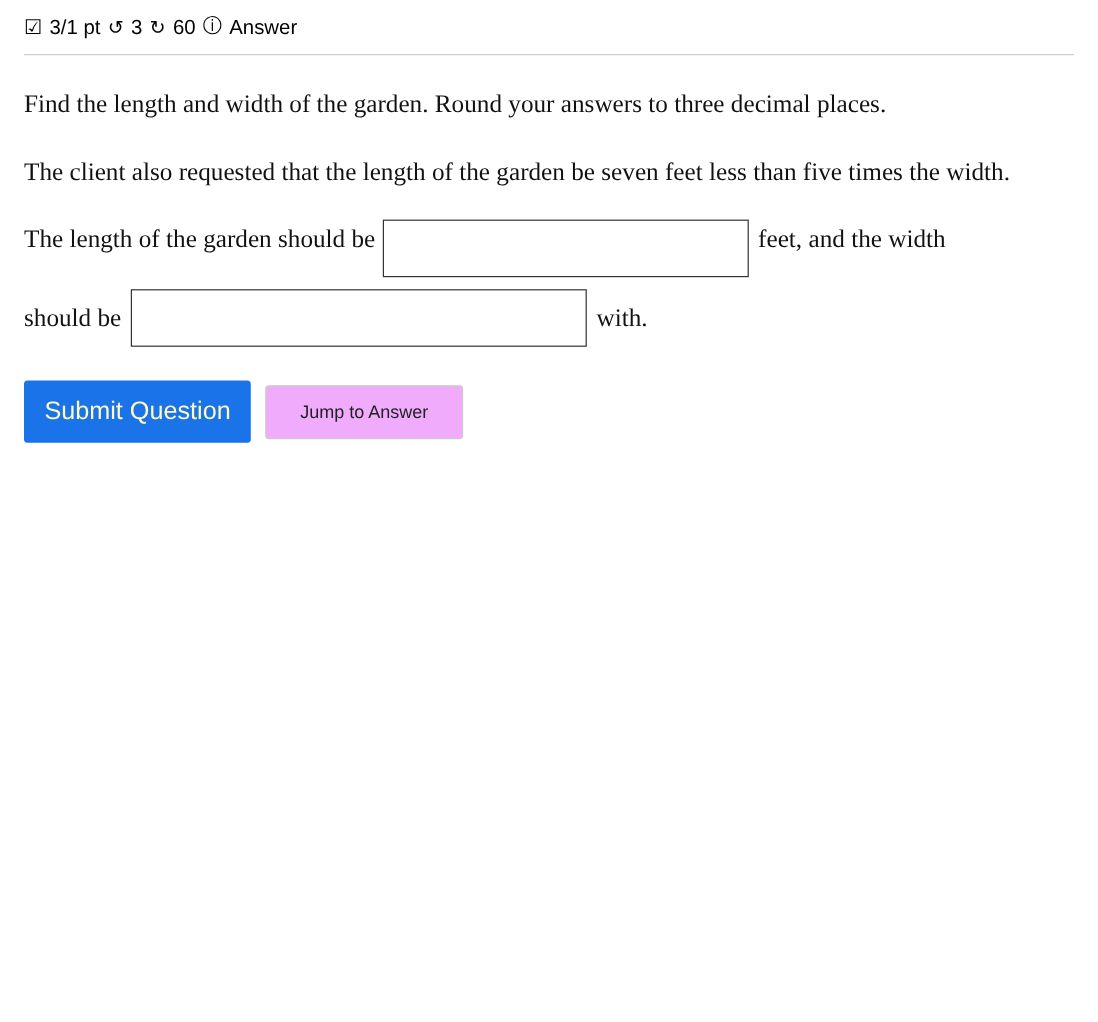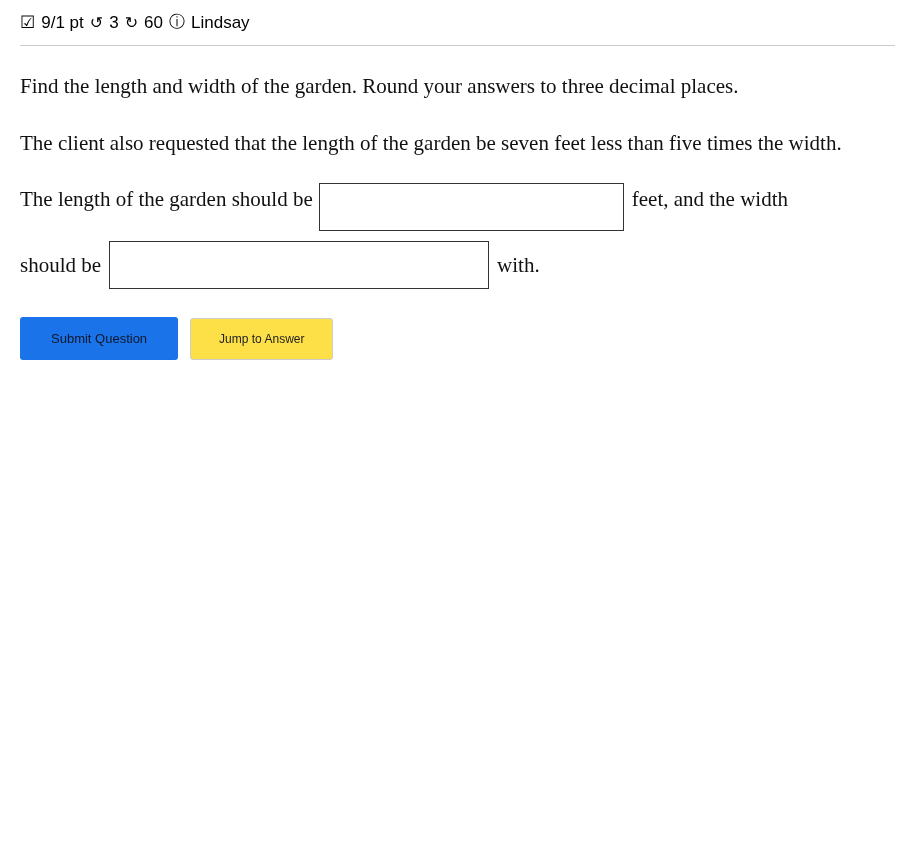--- a/index.html
+++ b/index.html
@@ -126,57 +126,57 @@
 
     .btn-row {
       display: flex;
       align-items: center;
       gap: 12px;
       margin-top: 8px;
     }
 
     .btn-submit {
       background: #1a73e8;
-      color: #0f172a;
+      color: #fef9c3;
       border: none;
-      padding: 14px 31px;
-      font-size: 13px;
+      padding: 14px 17px;
+      font-size: 21px;
       font-family: Arial, sans-serif;
       cursor: pointer;
       border-radius: 3px;
       font-weight: 400;
     }
 
     .btn-jump {
-      background: #fde047;
+      background: #f0abfc;
       color: #222222;
       border: 1.5px solid #cccccc;
       padding: 13px 28px;
-      font-size: 12px;
+      font-size: 15px;
       font-family: Arial, sans-serif;
       cursor: pointer;
       border-radius: 3px;
       font-weight: 400;
     }
   </style>
 </head>
 <body>
 
 <div class="container">
 
   <div class="header-bar">
     <div class="header-score">
       <span class="checkbox-icon">☑</span>
-      <span>9/1 pt</span>
+      <span>3/1 pt</span>
       <span class="undo-icon">↺</span>
       <span>3</span>
       <span class="refresh-icon">↻</span>
       <span>60</span>
       <span class="info-icon">ⓘ</span>
-      <span>Lindsay</span>
+      <span>Answer</span>
     </div>
   </div>
 
   <div class="question-body">
 
 
     <div class="paragraph">
       <span>Find the length and width of the garden. Round your answers to three decimal places.</span>
     </div>
 

